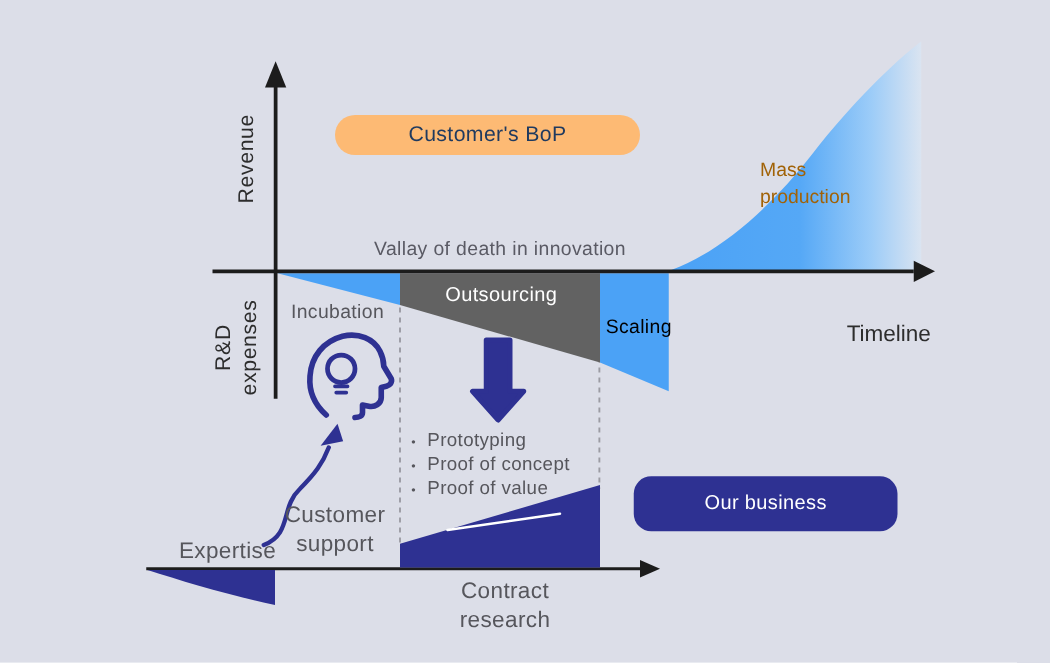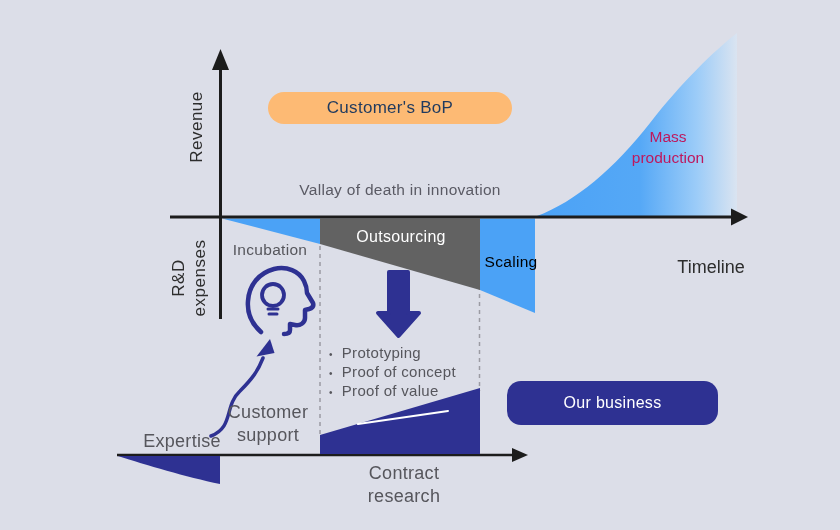--- a/index.html
+++ b/index.html
@@ -14,21 +14,21 @@
   .gray-lbl{color:#56565c;font-size:18px;letter-spacing:.3px;}
   .valley-lbl{color:#5a5a64;font-size:15.5px;letter-spacing:.3px;}
   .pill{position:absolute;display:flex;align-items:center;justify-content:center;}
   .pill-bop{left:268px;top:92px;width:244px;height:32px;border-radius:16.5px;background:#fdba74;
             color:#1f3a5f;font-size:17px;font-weight:500;letter-spacing:.3px;}
   .pill-biz{left:507px;top:381px;width:211px;height:44px;border-radius:14px;background:#2e3192;
             color:#ffffff;font-size:16px;font-weight:500;letter-spacing:.3px;}
   .phase{font-size:15.5px;letter-spacing:.3px;}
   .outsourcing-lbl{color:#ffffff;font-size:16px;}
   .scaling-lbl{color:#000000;}
-  .mass-lbl{color:#be185d;text-align:center;line-height:1.35;white-space:normal;width:120px;}
+  .mass-lbl{color:#a16207;line-height:1.35;white-space:normal;width:120px;}
   .two-line{text-align:center;line-height:1.25;white-space:normal;width:110px;}
   .bullets{position:absolute;left:329px;top:344px;}
   .bullet-row{display:flex;align-items:baseline;gap:9px;height:19px;font-size:15px;color:#56565c;letter-spacing:.3px;}
   .dot{font-size:10px;}
   .opera{position:absolute;left:352px;top:417px;width:114px;text-align:center;color:#ffffff;}
   .opera-name{font-size:20px;font-weight:400;letter-spacing:1.5px;line-height:22px;}
   .opera-sub{font-size:10.5px;font-weight:700;letter-spacing:2.4px;line-height:12px;}
 </style>
 </head>
 <body>
@@ -89,21 +89,21 @@
   </div>
   <div class="lbl center timeline-label" style="left:711px;top:239px;margin-top:28px;">Timeline</div>
 
   <div class="pill pill-bop">
     <span>Customer's BoP</span>
   </div>
   <div class="pill pill-biz">
     <span>Our business</span>
   </div>
 
-  <div class="lbl center valley-lbl" style="left:400px;top:190px;">Vallay of death in innovation</div>
+  <div class="lbl center valley-lbl" style="left:400px;top:200px;">Vallay of death in innovation</div>
   <div class="lbl center phase gray-lbl" style="left:270px;top:250px;font-size:15.5px;">Incubation</div>
   <div class="lbl center phase outsourcing-lbl" style="left:401px;top:237px;">Outsourcing</div>
   <div class="lbl center phase scaling-lbl" style="left:511px;top:262px;">Scaling</div>
   <div class="lbl center mass-lbl" style="left:668px;top:148px;font-size:15.5px;">
     <div>Mass</div>
     <div>production</div>
   </div>
 
   <div class="bullets">
     <div class="bullet-row">

